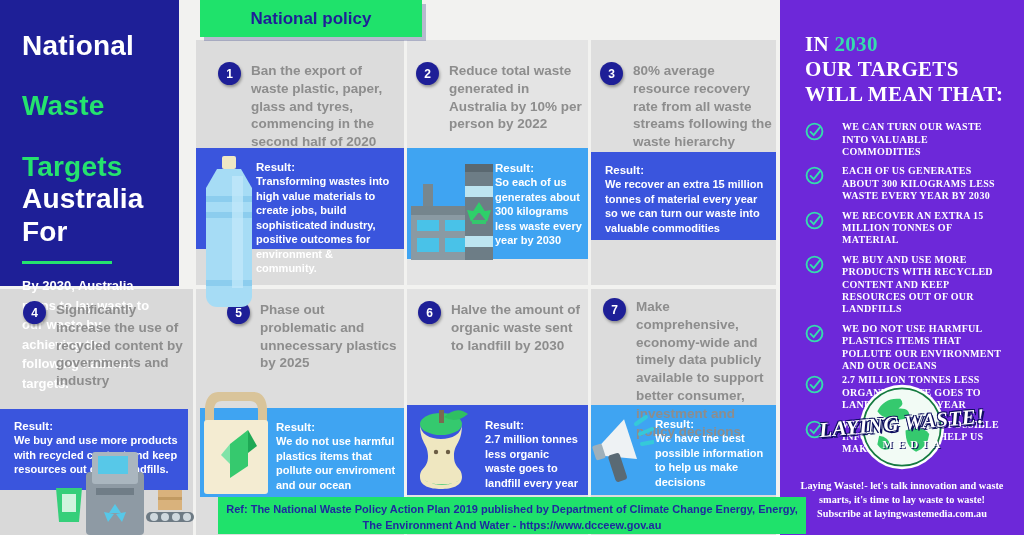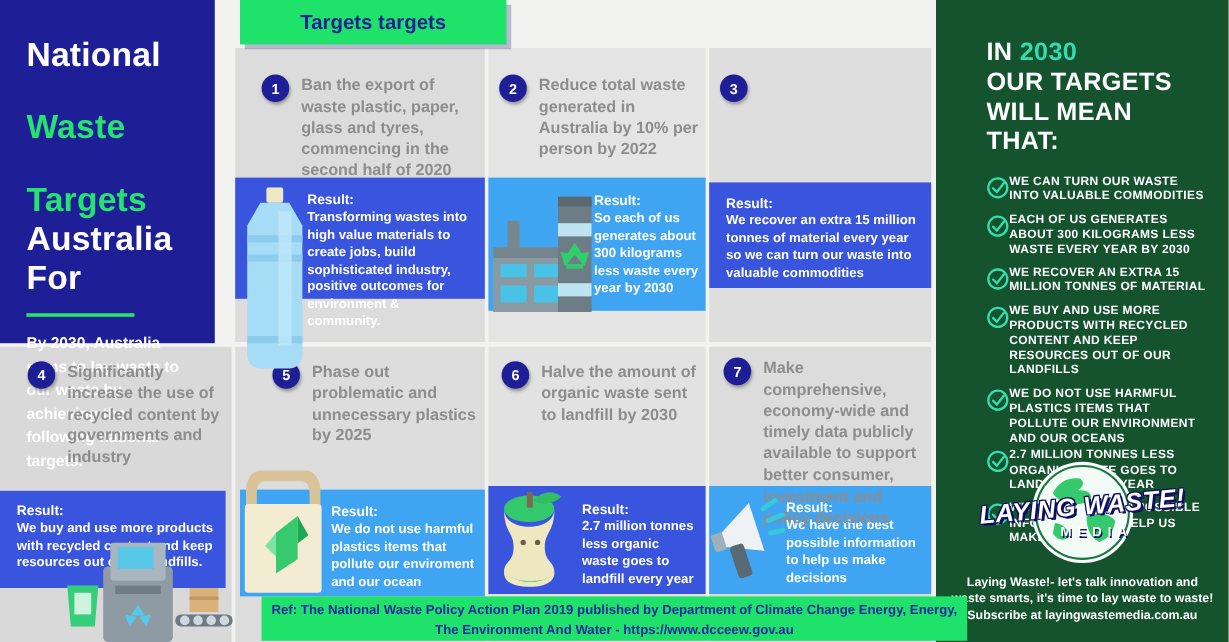--- a/index.html
+++ b/index.html
@@ -68,25 +68,25 @@
   #icon-bag       { left:202px; top:390px; width:68px;  height:108px; }
   #icon-apple     { left:412px; top:410px; width:60px;  height:82px; }
   #icon-megaphone { left:592px; top:412px; width:62px;  height:78px; }
 
   
   #footer-bar { position:absolute; left:218px; top:497px; width:588px; height:37px; background:#1fe26b;
     color:#1e2a9e; font-size:11px; font-weight:700; text-align:center;
     display:flex; flex-direction:column; justify-content:flex-end; line-height:1.45; z-index:3; }
 
   
-  #panel-right { position:absolute; left:780px; top:0; width:244px; height:535px; background:#14532d; color:#fff; padding:32px 16px 0 42px; z-index:2; }
+  #panel-right { position:absolute; left:780px; top:0; width:244px; height:535px; background:#6d28d9; color:#fff; padding:32px 16px 0 25px; z-index:2;font-family:Liberation Serif, serif; }
   .rp-heading { font-size:21px; font-weight:700; line-height:1.18; letter-spacing:.3px; }
   .rp-heading .teal { color:#35dcae; }
   #outcomes { margin-top:15px; }
-  .outcome { display:flex; gap:0; align-items:flex-start; margin-bottom:7px; }
+  .outcome { display:flex; gap:18px; align-items:flex-start; margin-bottom:7px; }
   .outcome.tight { margin-bottom:2px; }
   .outcome svg { flex:0 0 19px; margin-top:1px; }
   .outcome p { font-size:10px; font-weight:700; line-height:1.24; letter-spacing:.3px; }
 
   #logo { position:absolute; left:50%; top:383px; width:190px; height:96px; transform:translateX(-50%); text-align:center; }
   #logo svg.globe { width:88px; height:88px; }
   #logo .brand { position:absolute; left:-6px; top:28px; width:202px; font-size:21px; font-weight:700; font-style:italic;
     color:#fff; transform:rotate(-5deg); letter-spacing:.5px; white-space:nowrap;
     text-shadow:2px 2px 0 #0e0e5e, -1px -1px 0 #0e0e5e, 1px -1px 0 #0e0e5e, -1px 1px 0 #0e0e5e; }
   #logo .media { position:absolute; left:12px; top:55px; width:190px; font-size:11px; font-weight:700; letter-spacing:5px;
@@ -112,32 +112,33 @@
       <span>National</span>
       <span class="green">Waste</span>
       <span class="green">Targets</span>
       <span>Australia</span>
       <span>For</span>
     </h1>
     <div class="title-underline"></div>
     <p>By 2030, Australia plans to lay waste to our waste by achieving the following national targets.</p>
   </aside>
 
-  <div id="header-box">Targets targets</div>
+  <div id="header-box">National policy</div>
 
   <div class="item" id="item-1">
     <span class="num">1</span>
     <p>Ban the export of waste plastic, paper, glass and tyres, commencing in the second half of 2020</p>
   </div>
   <div class="item" id="item-2">
     <span class="num">2</span>
     <p>Reduce total waste generated in Australia by 10% per person by 2022</p>
   </div>
   <div class="item" id="item-3">
     <span class="num">3</span>
+    <p>80% average resource recovery rate from all waste streams following the waste hierarchy</p>
   </div>
   <div class="item" id="item-4">
     <span class="num">4</span>
     <p>Significantly increase the use of recycled content by governments and industry</p>
   </div>
   <div class="item" id="item-5">
     <span class="num">5</span>
     <p>Phase out problematic and unnecessary plastics by 2025</p>
   </div>
   <div class="item" id="item-6">

